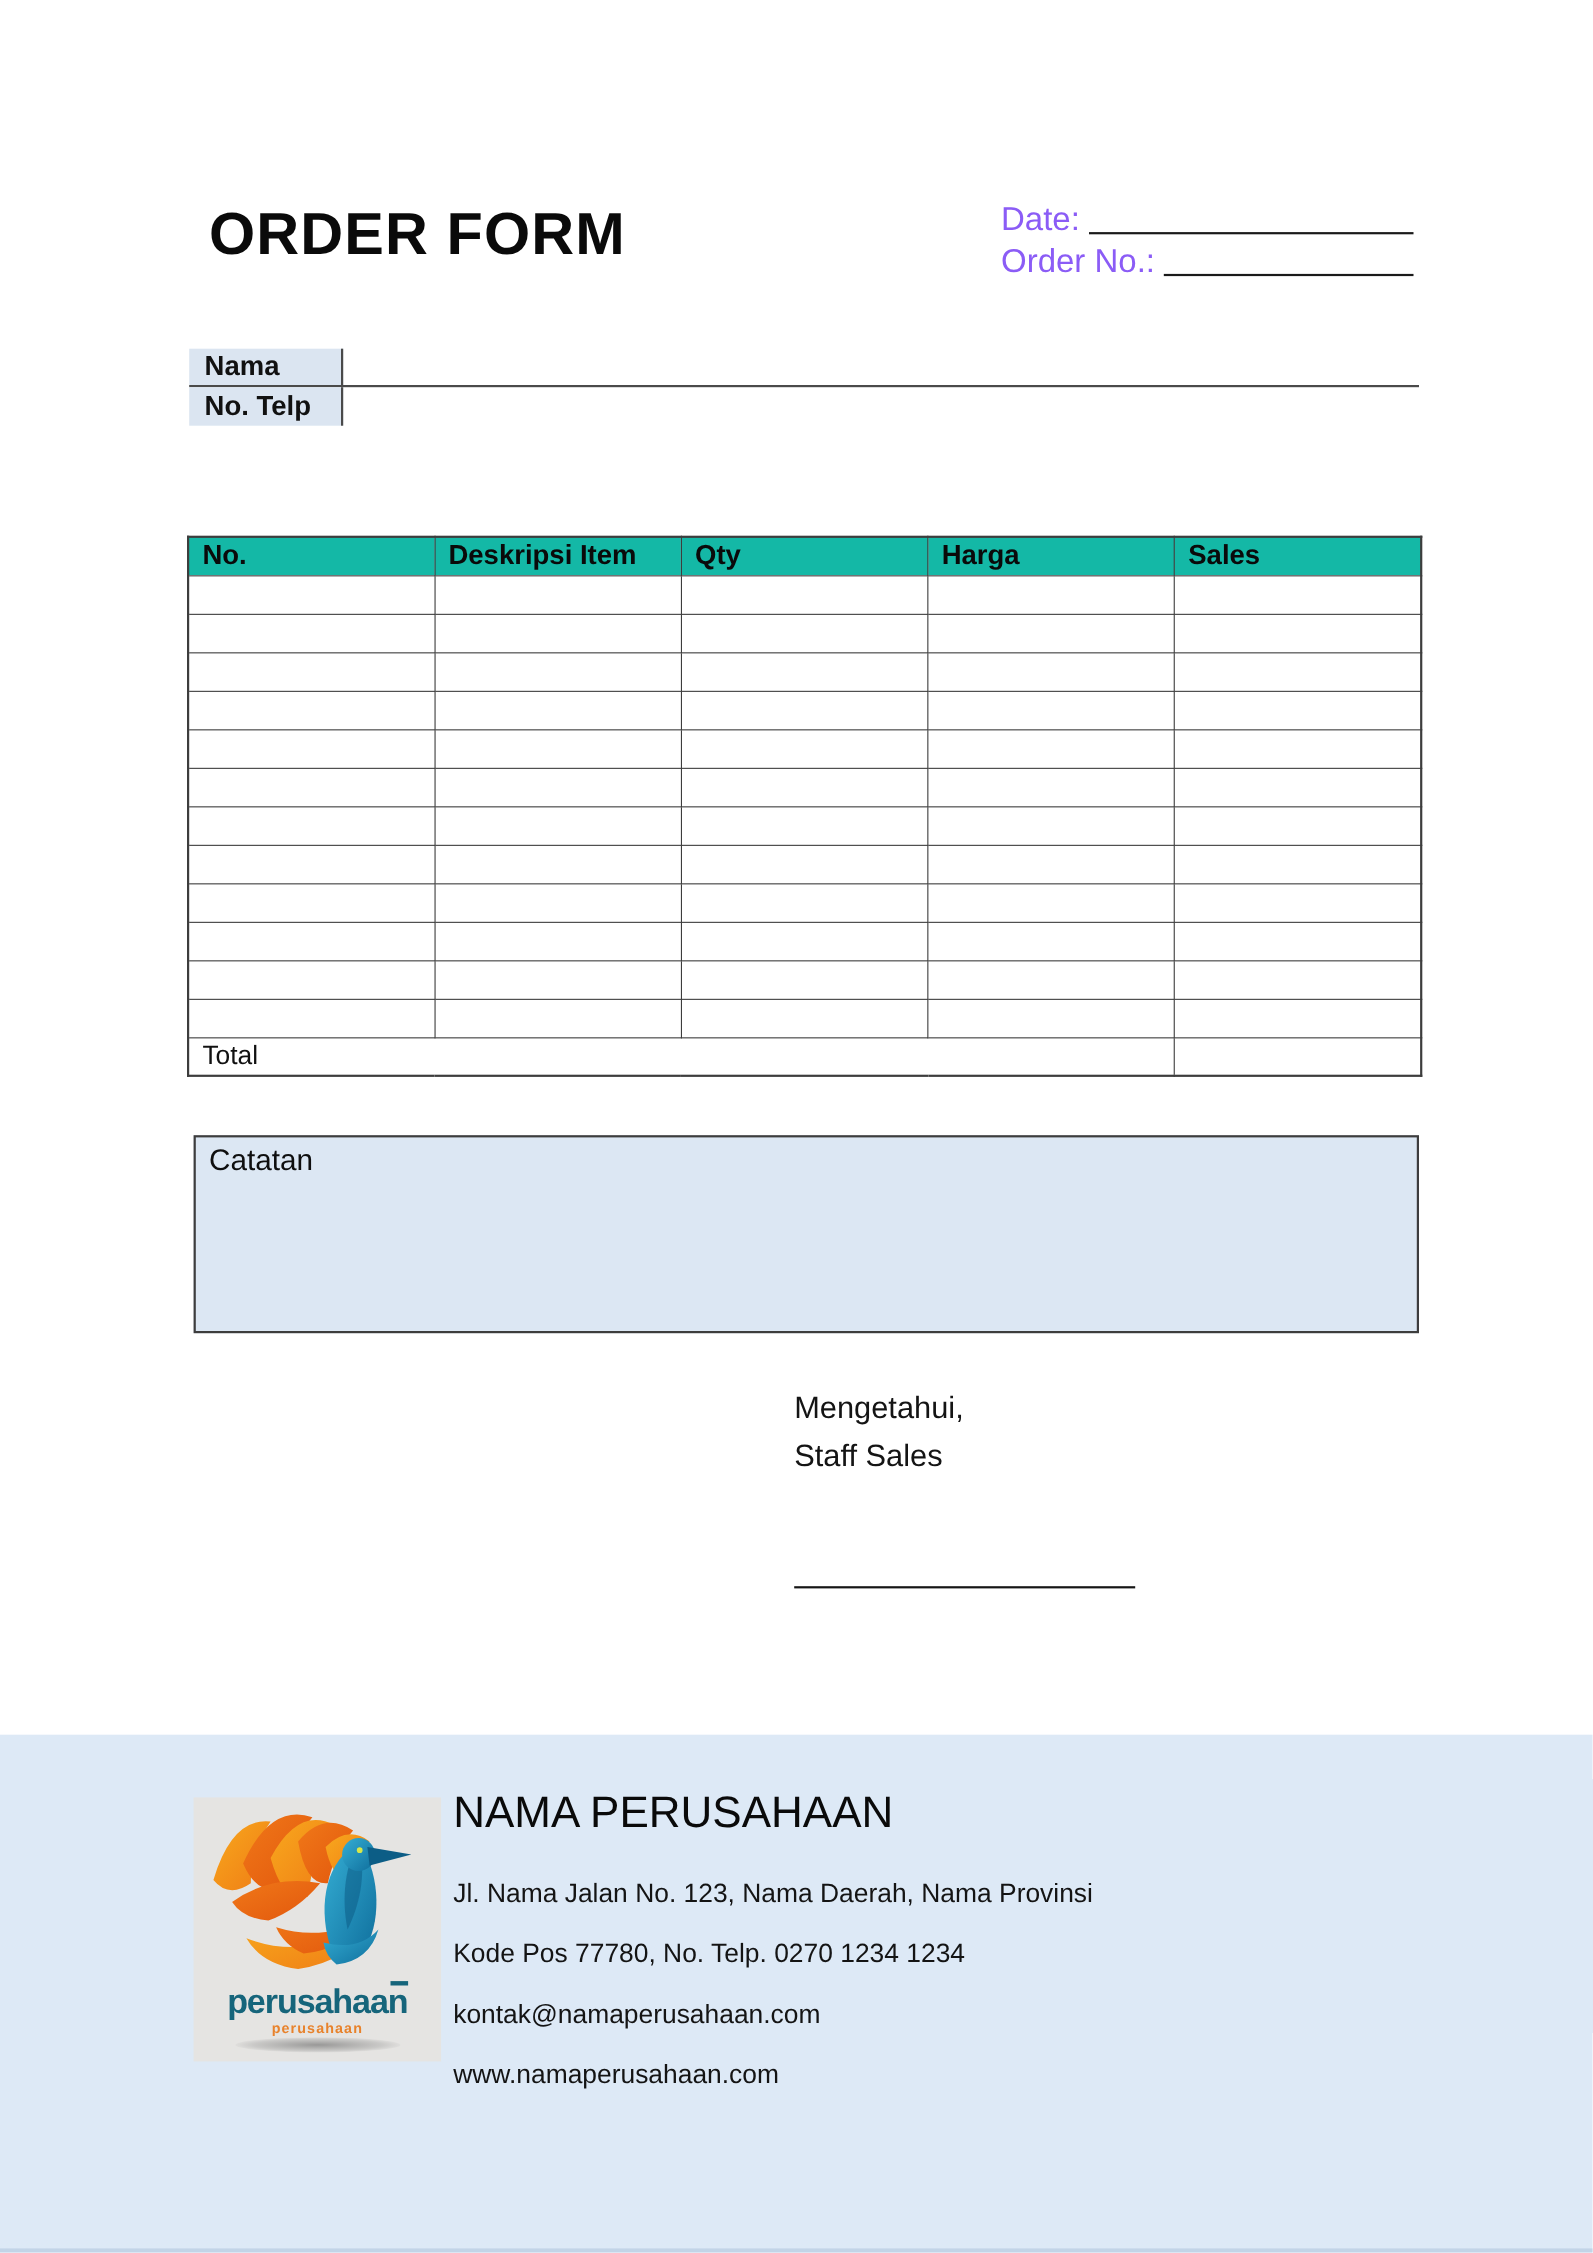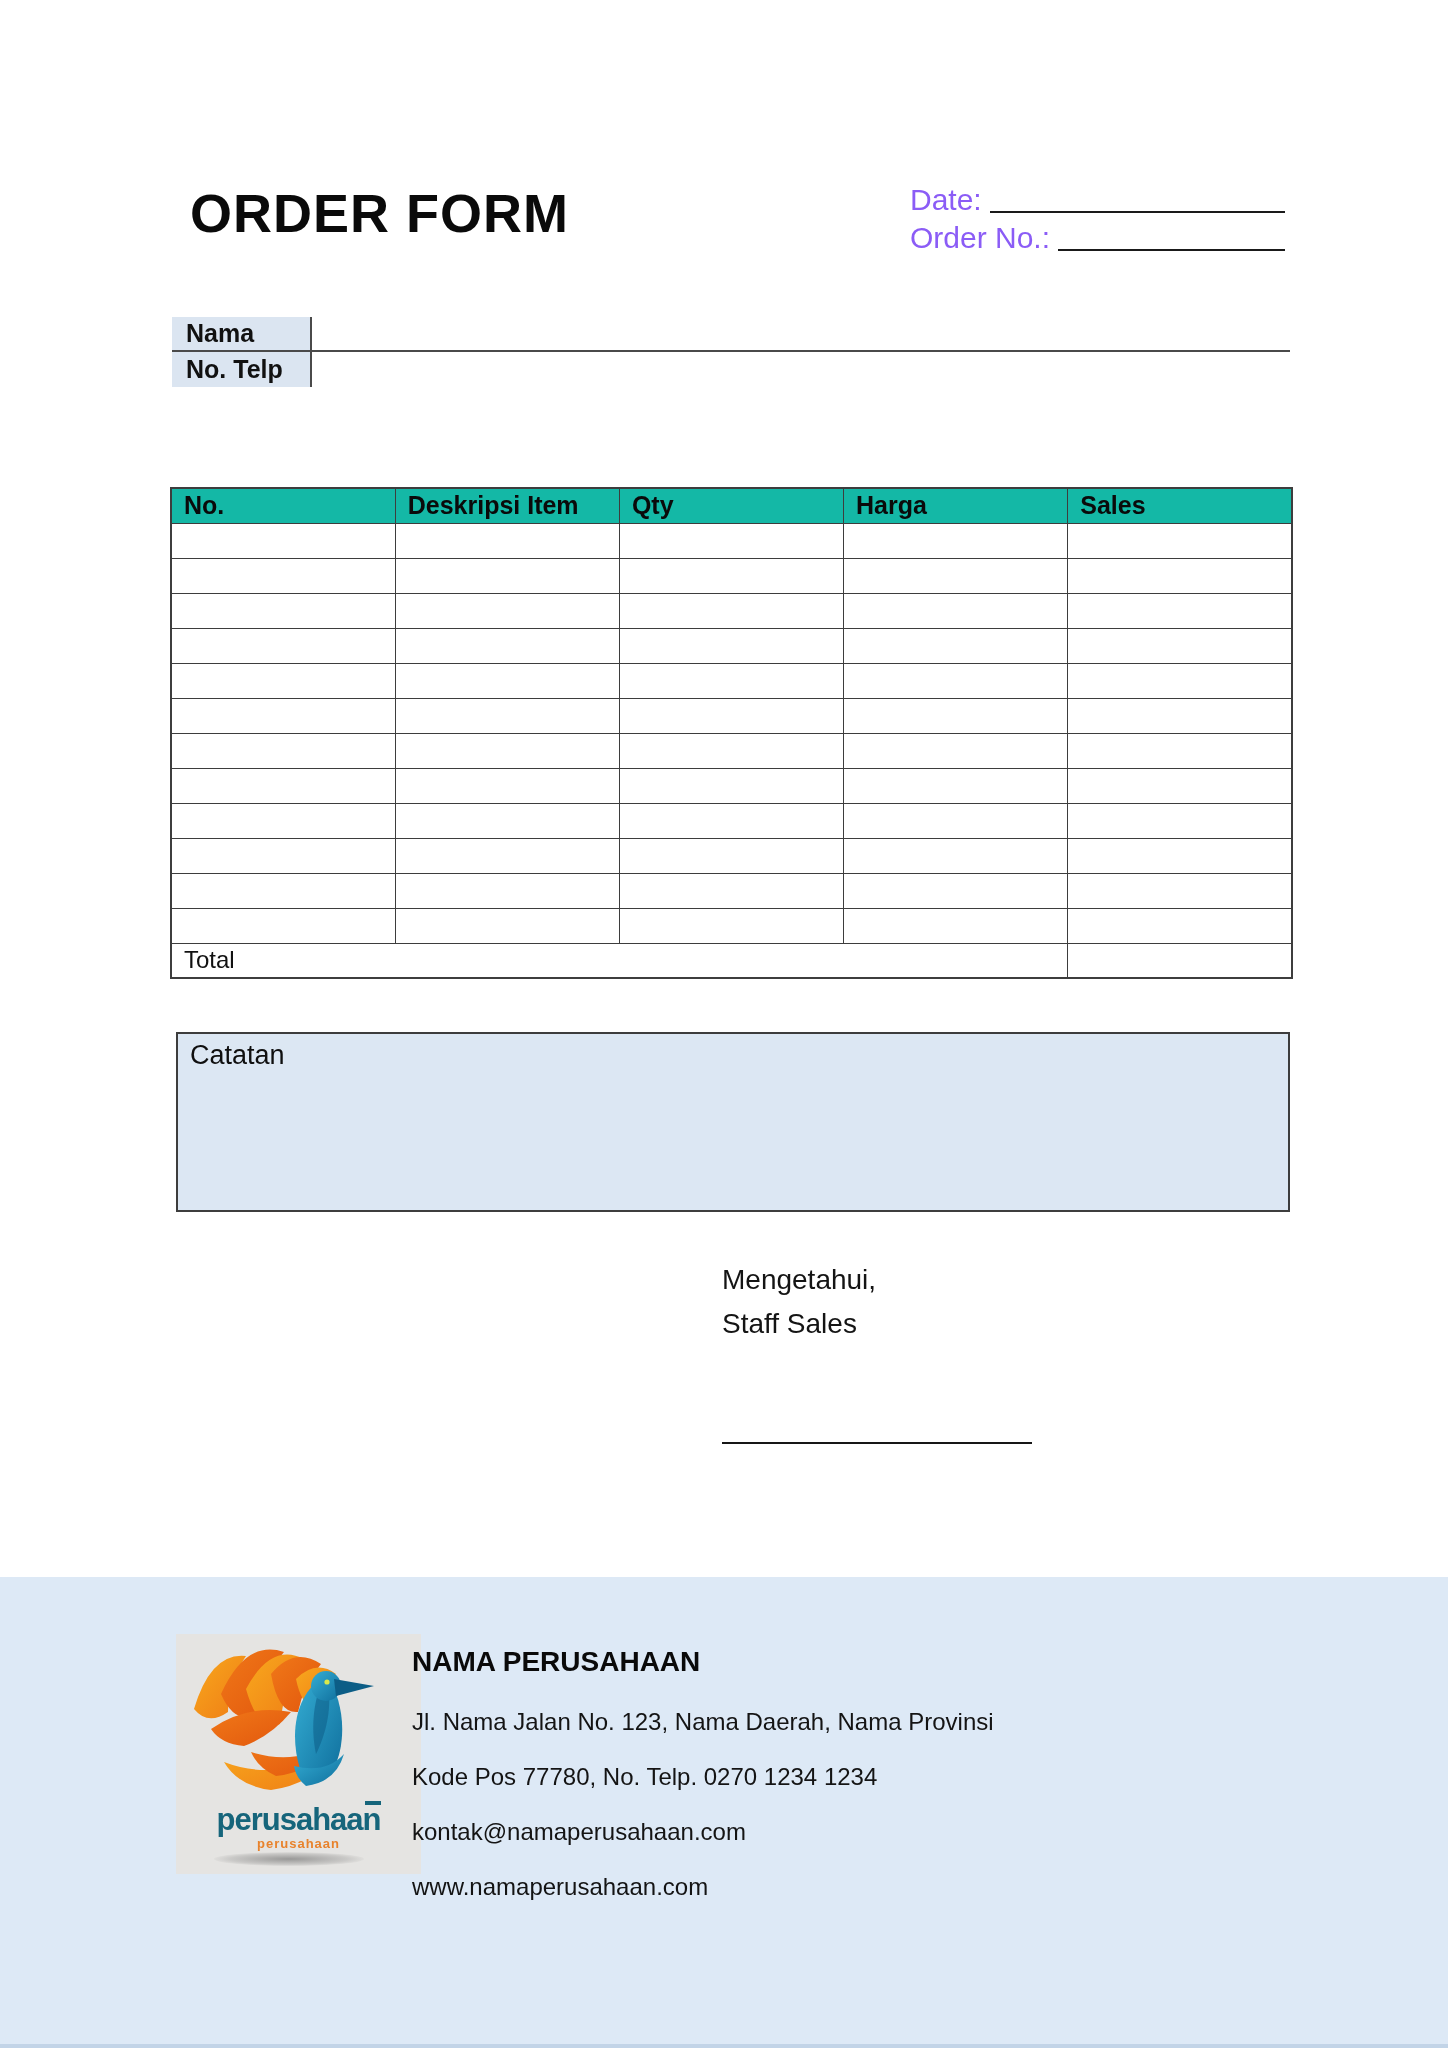--- a/index.html
+++ b/index.html
@@ -61,21 +61,21 @@
   .sign-line { position:absolute; left:722px; top:1442px; width:310px; border-top:2.5px solid #161616; }
 
   
   .footer {
     position:absolute; left:0; top:1577px; width:1448px; height:471px;
     background:#dde9f6;
   }
   .footer-bottom-strip { position:absolute; left:0; bottom:0; width:100%; height:4px; background:#c2d4e7; }
 
   .logo-card {
-    position:absolute; left:176px; top:57px; width:245px; height:240px;
+    position:absolute; left:176px; top:57px; width:225px; height:240px;
     background:#e5e4e2; overflow:hidden;
   }
   .logo-art { position:absolute; left:0; top:0; width:225px; height:172px; }
   .logo-word {
     position:absolute; left:0; top:168px; width:100%; text-align:center;
     font-size:31px; font-weight:800; color:#16657b; letter-spacing:-1px;
   }
   .logo-word .nbar { position:relative; display:inline-block; }
   .logo-word .nbar::after {
     content:""; position:absolute; left:2px; right:0; top:-1px; height:4px; background:#16657b;
@@ -83,21 +83,21 @@
   .logo-subword {
     position:absolute; left:0; top:202px; width:100%; text-align:center;
     font-size:13px; font-weight:700; color:#e8822b; letter-spacing:1px;
   }
   .logo-shadow {
     position:absolute; left:38px; top:218px; width:150px; height:14px;
     background:radial-gradient(ellipse at center, rgba(90,90,90,.55) 0%, rgba(120,120,120,.25) 55%, rgba(229,228,226,0) 75%);
     border-radius:50%;
   }
 
-  .company-name { position:absolute; left:412px; top:69px; font-size:28px; font-weight:700; color:#0a0a0a; }
+  .company-name { position:absolute; left:412px; top:49px; font-size:40px; font-weight:400; color:#0a0a0a; }
   .company-lines { position:absolute; left:412px; top:131px; font-size:24px; color:#141414; }
   .company-lines > div { height:55px; }
 </style>
 </head>
 <body>
 
 <div class="page">
 
   <div class="title">ORDER FORM</div>
 

